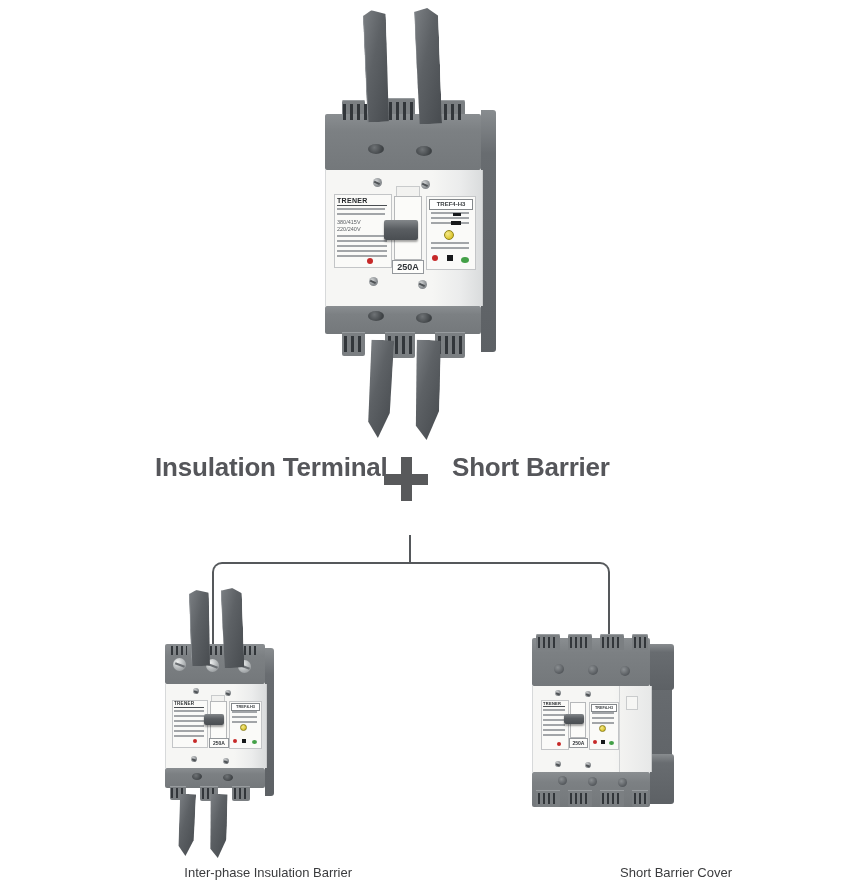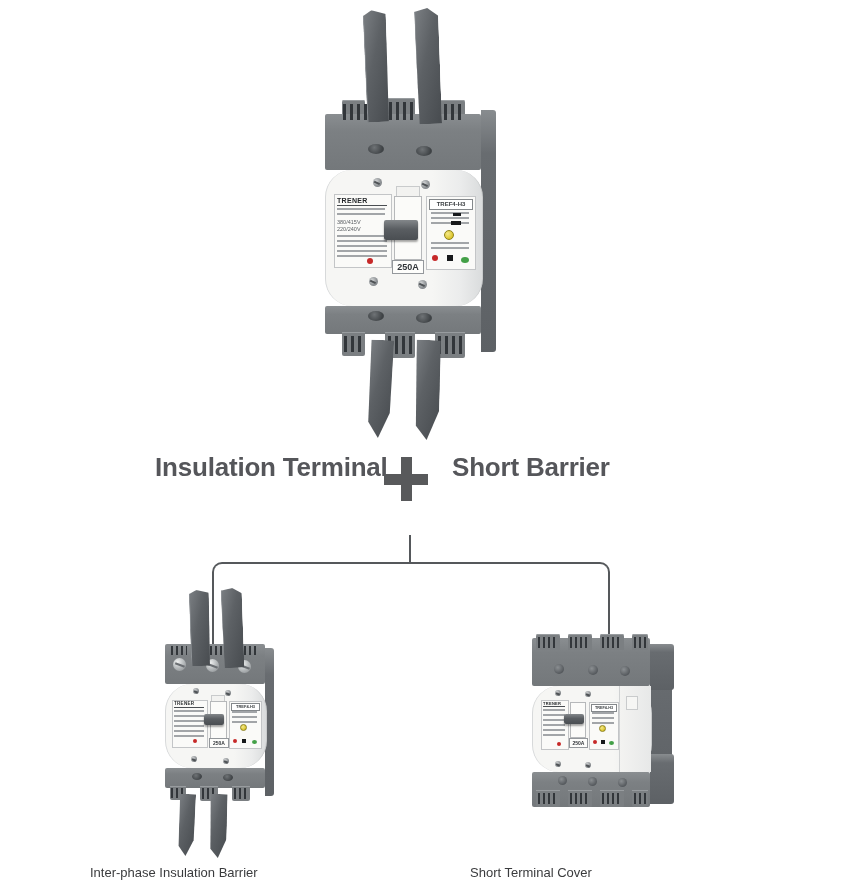--- a/index.html
+++ b/index.html
@@ -9,31 +9,31 @@
 
   
   .stub{background:#55585b;}
   .bracket{border:2px solid #55585b;border-bottom:none;border-radius:10px 10px 0 0;}
 
   
   .heading{font-size:26px;font-weight:bold;line-height:30px;color:#55565a;letter-spacing:-.2px;white-space:nowrap;}
   .plusbar{position:absolute;background:#58595b;}
 
   
-  .caption{font-size:13px;color:#3a3b3d;text-align:left;white-space:nowrap;}
+  .caption{font-size:13px;color:#3a3b3d;text-align:right;white-space:nowrap;}
 
   
   .cap{background:linear-gradient(180deg,#8a8e91,#7c8083 30%,#74787b);border-radius:2px;}
   .capsec{background:#7b7f82;border-radius:2px 2px 0 0;box-shadow:inset 0 1px 0 #989c9f;}
   .slats{background:repeating-linear-gradient(90deg,#32363a 0 3px,rgba(0,0,0,0) 3px 7px);}
   .slats-s{background:repeating-linear-gradient(90deg,#32363a 0 2px,rgba(0,0,0,0) 2px 5px);}
   .oval{background:radial-gradient(circle at 40% 35%,#6f7376,#3f4346 70%);border-radius:50%;}
   .side{background:linear-gradient(180deg,#888c8f,#686c70 18%,#5d6165);border-radius:0 3px 3px 0;}
   .bodyw{background:linear-gradient(90deg,#f6f6f4 68%,#ebecec 86%,#dadcdd);
-         border-left:1px solid #d7d9da;border-right:1px solid #c9cbcc;border-radius:27px;}
+         border-left:1px solid #d7d9da;border-right:1px solid #c9cbcc;}
   .screw{position:absolute;border-radius:50%;
          background:radial-gradient(circle at 35% 35%,#d2d4d5,#8f9396 55%,#70747 7);
          background:radial-gradient(circle at 35% 35%,#d2d4d5,#8f9396 55%,#70747a);}
   .screw:after{content:"";position:absolute;left:15%;right:15%;top:46%;height:1.5px;background:#4e5255;transform:rotate(25deg);}
   .screw-metal{position:absolute;border-radius:50%;
          background:radial-gradient(circle at 35% 30%,#eef0f0,#b0b4b6 55%,#85898c);}
   .screw-metal:after{content:"";position:absolute;left:12%;right:12%;top:45%;height:1.5px;background:#6a6e72;transform:rotate(20deg);}
   .blade{position:absolute;background:linear-gradient(105deg,#7c8084 0%,#5d6165 42%,#474b4f 100%);
          box-shadow:inset 1px 0 0 #8f9397;}
   .blade.ta{clip-path:polygon(0 5%,38% 0,100% 4%,93% 100%,0 100%);}
@@ -261,15 +261,15 @@
       <div class="a capsec" style="left:68px;top:18px;width:24px;height:17px;border-radius:0 0 2px 2px;">
         <div class="a slats-s" style="left:2px;top:3px;width:20px;height:11px;"></div>
         </div>
       <div class="a capsec" style="left:100px;top:18px;width:16px;height:17px;border-radius:0 0 2px 2px;">
         <div class="a slats-s" style="left:2px;top:3px;width:12px;height:11px;"></div>
         </div>
     </div>
   </div>
 
   <div class="a caption" style="left:90px;top:865px;width:262px;">Inter-phase Insulation Barrier</div>
-  <div class="a caption" style="left:470px;top:865px;width:262px;">Short Terminal Cover</div>
+  <div class="a caption" style="left:470px;top:865px;width:262px;">Short Barrier Cover</div>
 
 </div>
 
 </body></html>

